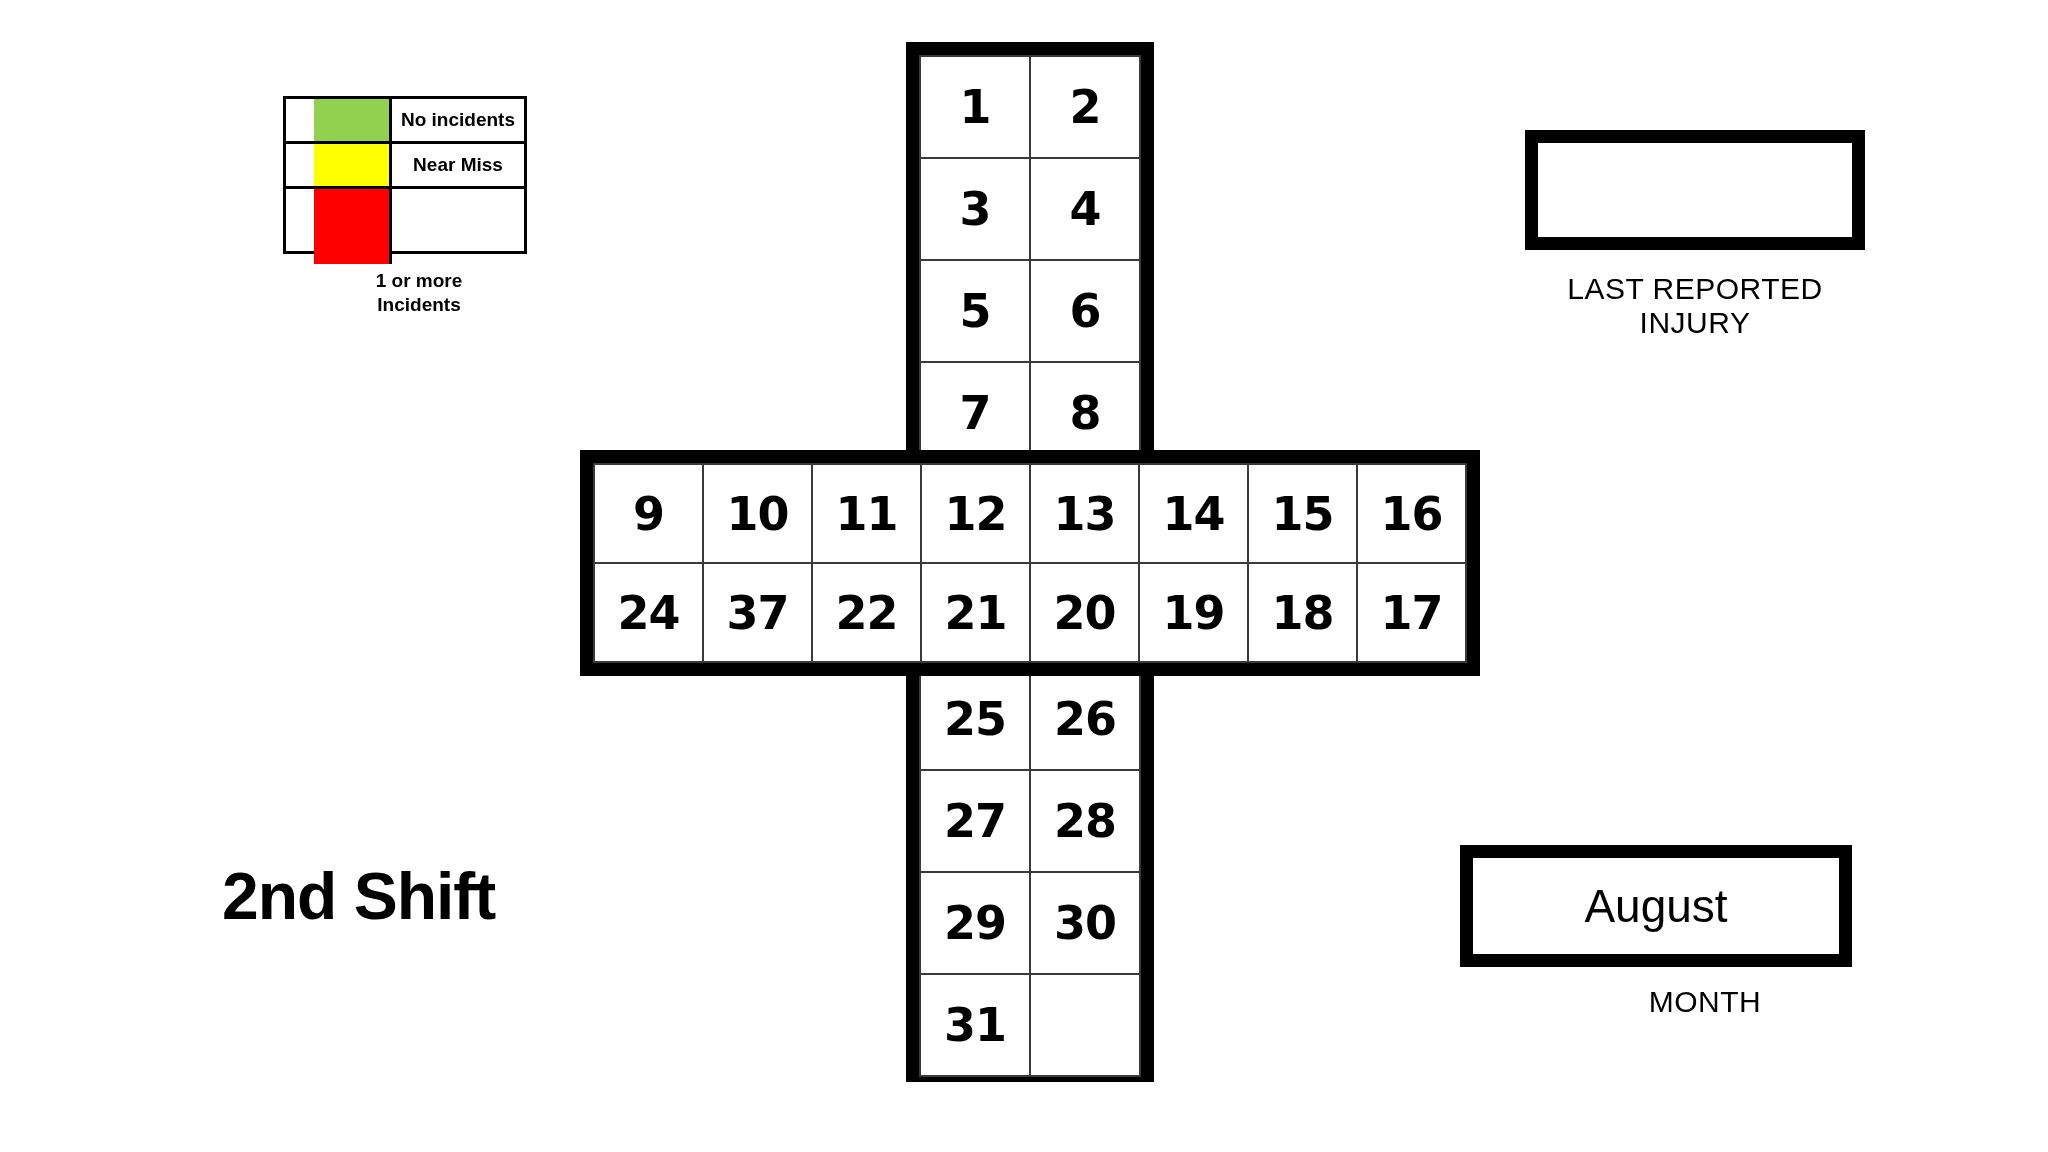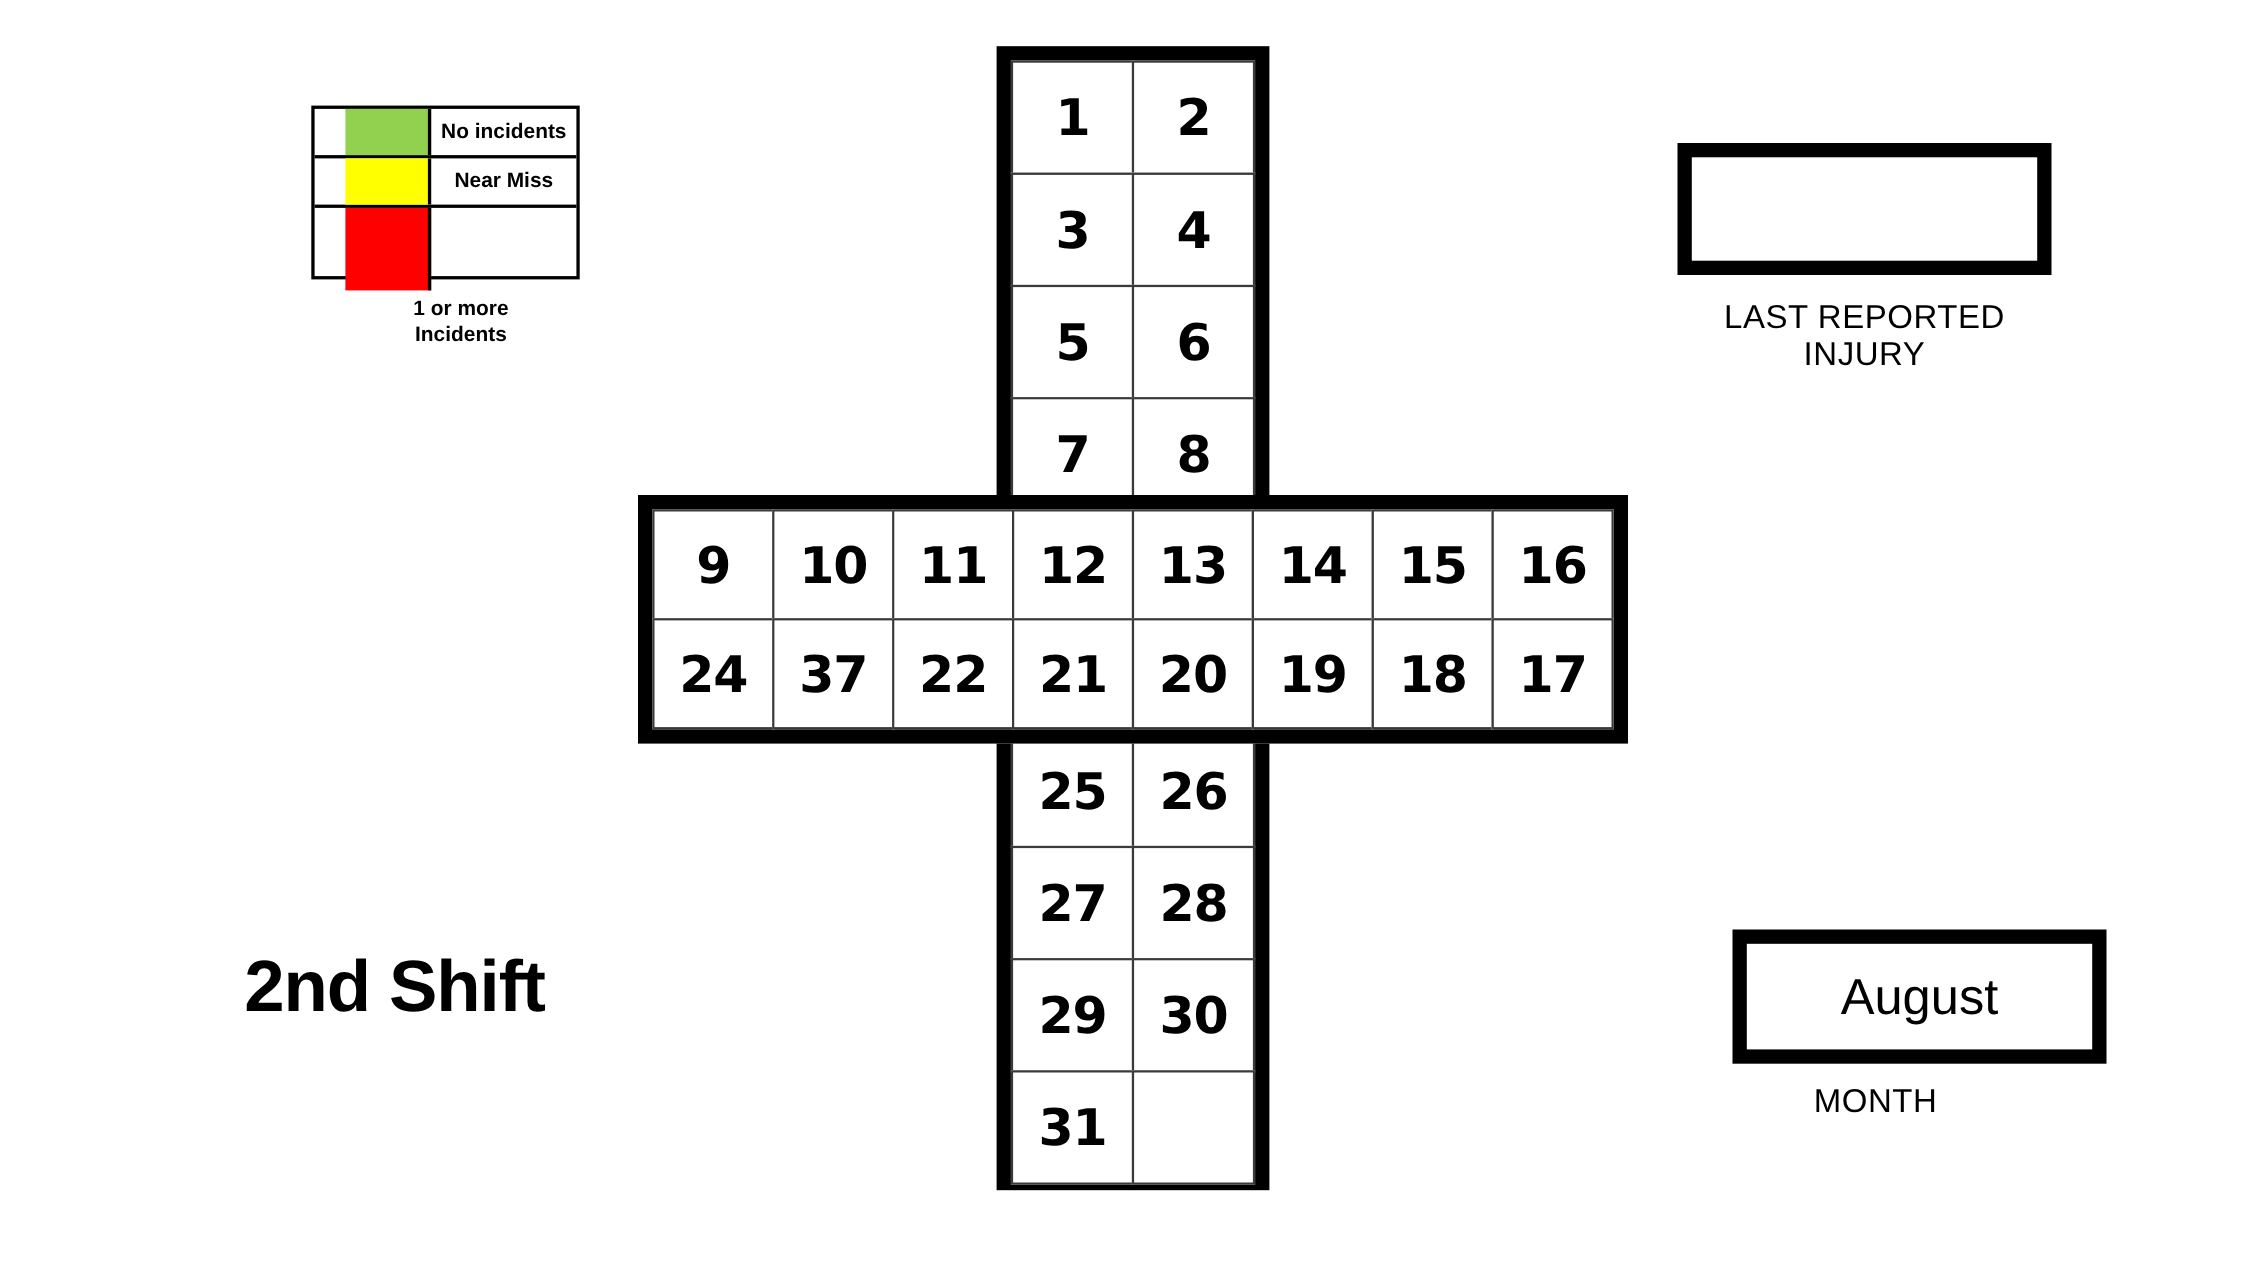--- a/index.html
+++ b/index.html
@@ -124,23 +124,23 @@
   #injury-caption {
     position: absolute;
     left: 1525px;
     top: 272px;
     width: 340px;
     text-align: center;
     font-size: 30px;
     letter-spacing: 0.5px;
   }
   #month-box {
-    left: 1575px;
+    left: 1460px;
     top: 845px;
-    width: 340px;
+    width: 392px;
     height: 122px;
   }
   #month-value {
     font-size: 46px;
   }
   #month-caption {
     position: absolute;
     left: 1535px;
     top: 985px;
     width: 340px;

